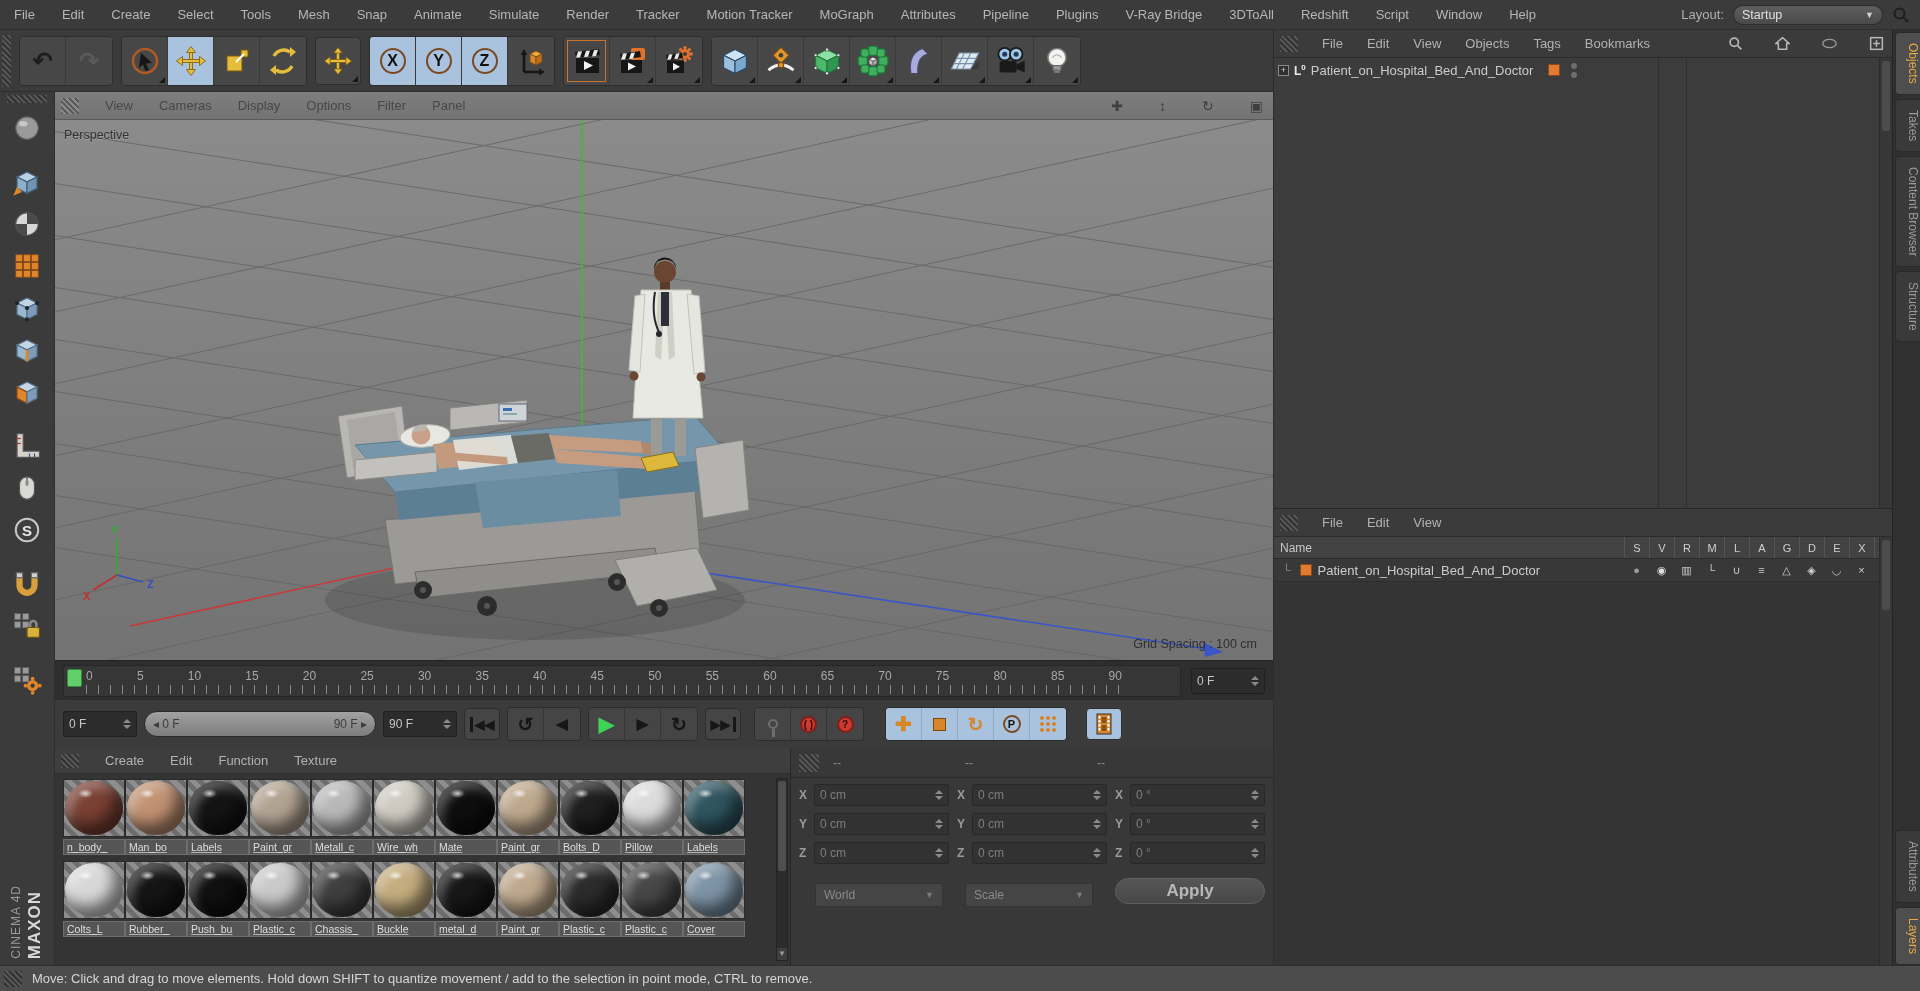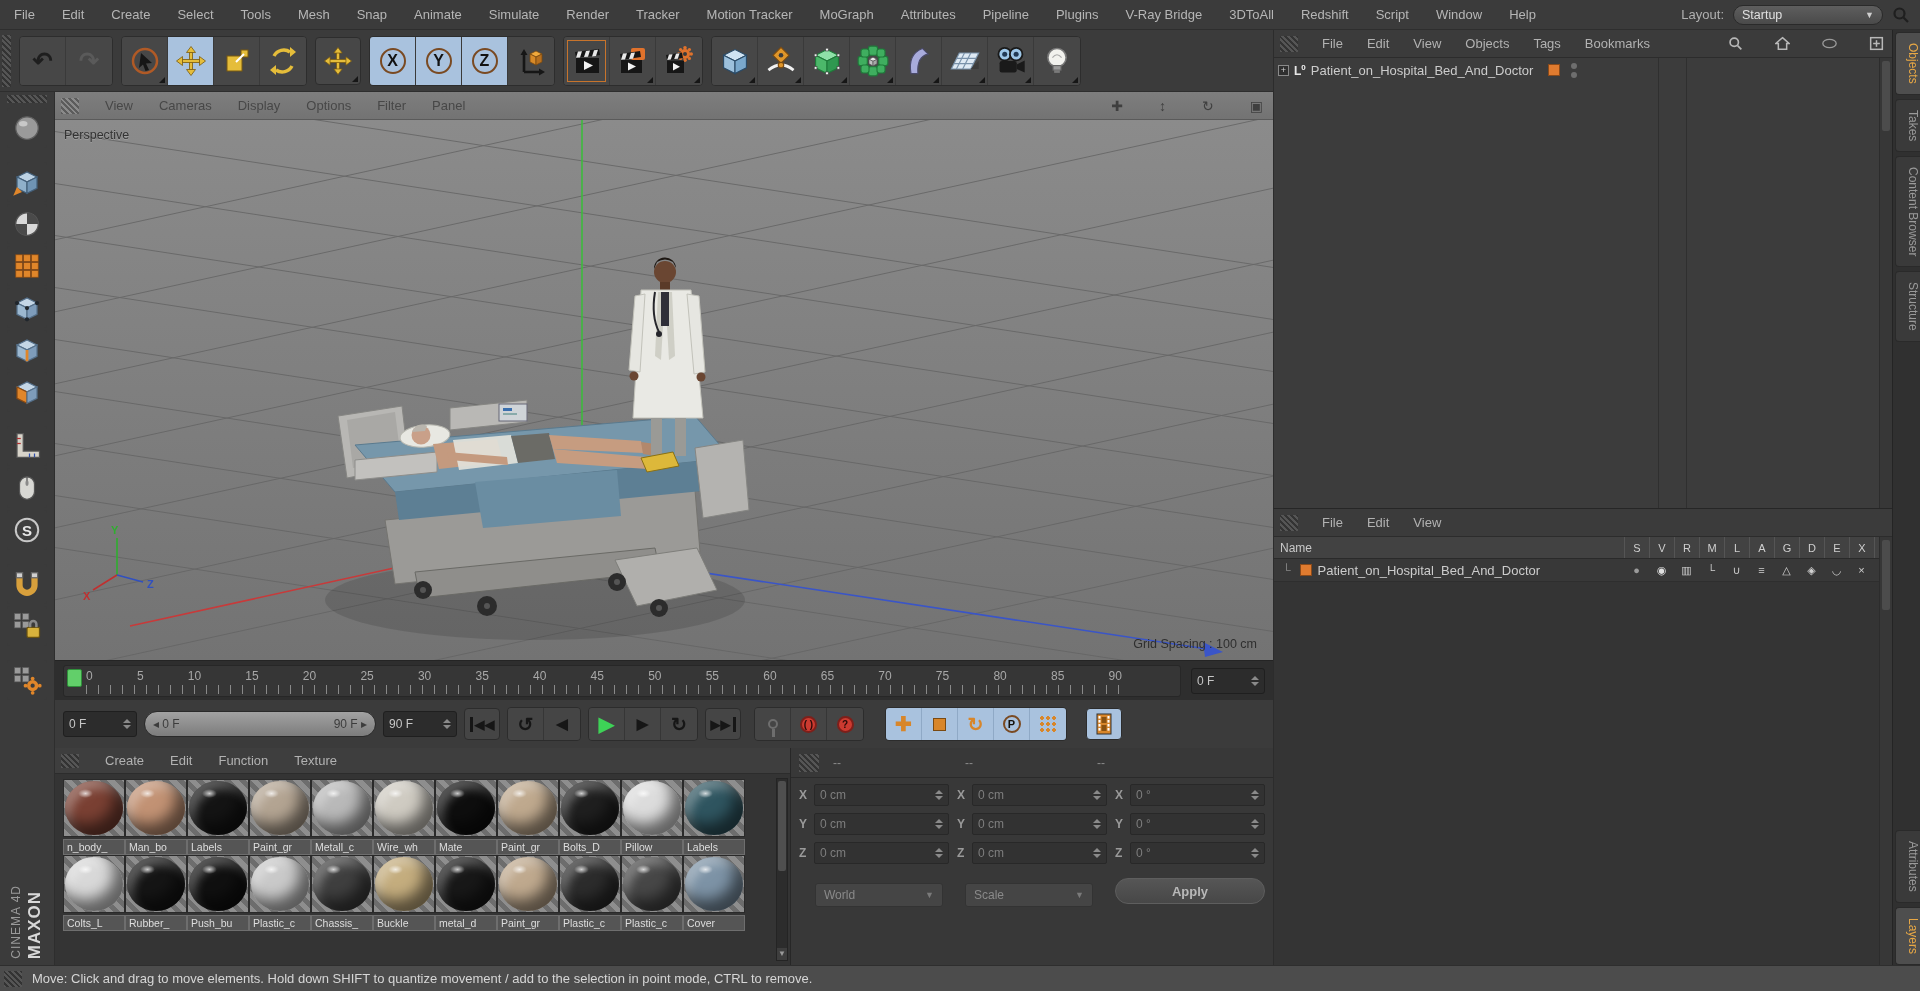--- a/index.html
+++ b/index.html
@@ -74,21 +74,21 @@
   .okey{color:#d8862a;}
   .pring{width:18px;height:18px;border:2px solid #7a4a22;border-radius:50%;color:#14100a;font-size:11px;font-weight:bold;display:flex;align-items:center;justify-content:center;}
   .dots{width:18px;height:18px;background:radial-gradient(#d8862a 1.7px,transparent 2px) 0 0/6px 6px;}
   
   #bottomzone{position:absolute;left:55px;top:748px;width:1218px;height:217px;background:#343434;display:flex;}
   #matzone{width:788px;height:217px;position:relative;border-right:1px solid #272727;}
   #mat-bar{height:26px;background:#3e3e3e;border-bottom:1px solid #2c2c2c;display:flex;align-items:center;gap:26px;padding:0 8px 0 6px;}
   #mat-bar .hgrip{width:18px;height:14px;}
   .matm{font-size:13px;color:#b2b2b2;}
   #mat-rows{padding:5px 4px 0 8px;}
-  .matrow{display:flex;gap:0;}
+  .matrow{display:flex;gap:0;margin-bottom:6px;text-decoration:underline;}
   .matwrap{width:62px;cursor:pointer;}
   .mat{height:58px;background:repeating-linear-gradient(45deg,#8e8e8e 0 5px,#6d6d6d 5px 10px);position:relative;border:1px solid #2a2a2a;}
   .matball{position:absolute;inset:1px;border-radius:50%;box-shadow:inset -9px -11px 14px rgba(0,0,0,.55),inset 6px 8px 10px rgba(255,255,255,.3);}
   .matball::after{content:"";position:absolute;left:22%;top:14%;width:26%;height:18%;border-radius:50%;background:radial-gradient(rgba(255,255,255,.75),rgba(255,255,255,0) 70%);}
   .matlabel{margin-top:2px;height:16px;background:#555;border:1px solid #6e6e6e;font-size:10.5px;color:#dedede;padding:1px 3px;white-space:nowrap;overflow:hidden;}
   #mat-scroll{position:absolute;right:2px;top:30px;bottom:4px;width:12px;background:#2c2c2c;border:1px solid #242424;}
   #mat-scroll .thumb{position:absolute;left:1px;right:1px;top:2px;height:90px;background:#4f4f4f;border-radius:2px;}
   #mat-scroll .darr{position:absolute;left:0;right:0;bottom:0;height:12px;background:#3e3e3e;color:#9a9a9a;font-size:8px;text-align:center;line-height:12px;}
   
   #coordzone{flex:1;position:relative;background:#383838;}
@@ -97,21 +97,21 @@
   .chead{width:132px;font-size:12px;color:#8a8a8a;}
   #coord-rows{padding:6px 8px 0 8px;}
   .crow{display:flex;gap:8px;margin-bottom:7px;align-items:center;}
   .cgrp{display:flex;align-items:center;gap:5px;flex:1;}
   .caxis{font-size:12px;font-weight:bold;color:#9a9a9a;width:10px;}
   .cfield{flex:1;height:22px;background:#323232;border:1px solid #282828;border-radius:2px;display:flex;align-items:center;padding:0 5px;color:#7e7e7e;font-size:12px;}
   .cfield .val{flex:1;}
   #coord-foot{display:flex;gap:22px;align-items:center;padding:4px 8px 0 24px;}
   .cdrop{width:128px;height:24px;background:#454545;border:1px solid #333;border-radius:3px;display:flex;align-items:center;justify-content:space-between;padding:0 8px;font-size:12px;color:#8a8a8a;margin-top:8px;}
   .cdrop .arr{font-size:9px;color:#7a7a7a;}
-  #apply-btn{width:150px;height:26px;border-radius:13px;background:linear-gradient(#565656,#474747);border:1px solid #5e5e5e;color:#b8b8b8;font-size:13px;font-weight:bold;display:flex;align-items:center;justify-content:center;cursor:pointer;text-align:center;}
+  #apply-btn{width:150px;height:26px;border-radius:13px;background:linear-gradient(#565656,#474747);border:1px solid #5e5e5e;color:#b8b8b8;font-size:17px;font-weight:bold;display:flex;align-items:center;justify-content:center;cursor:pointer;text-align:center;}
   
   #rtop{position:absolute;left:1273px;top:30px;width:619px;height:478px;background:#3c3c3c;border-left:1px solid #2c2c2c;}
   .pm-bar{height:28px;background:#3b3b3b;border-bottom:1px solid #2c2c2c;display:flex;align-items:center;gap:24px;padding:0 8px 0 6px;}
   .pm-bar .hgrip{width:18px;height:16px;}
   .pmitem{font-size:13px;color:#b2b2b2;}
   .pm-bar .sp{flex:1;}
   .pmico{margin-left:8px;display:flex;align-items:center;}
   #om-body{position:relative;height:450px;background:#3c3c3c;}
   #om-row{display:flex;align-items:center;height:24px;padding-left:4px;gap:5px;}
   .expand{width:11px;height:11px;border:1px solid #8a8a8a;color:#cfcfcf;font-size:9px;line-height:9px;text-align:center;background:#2f2f2f;}

